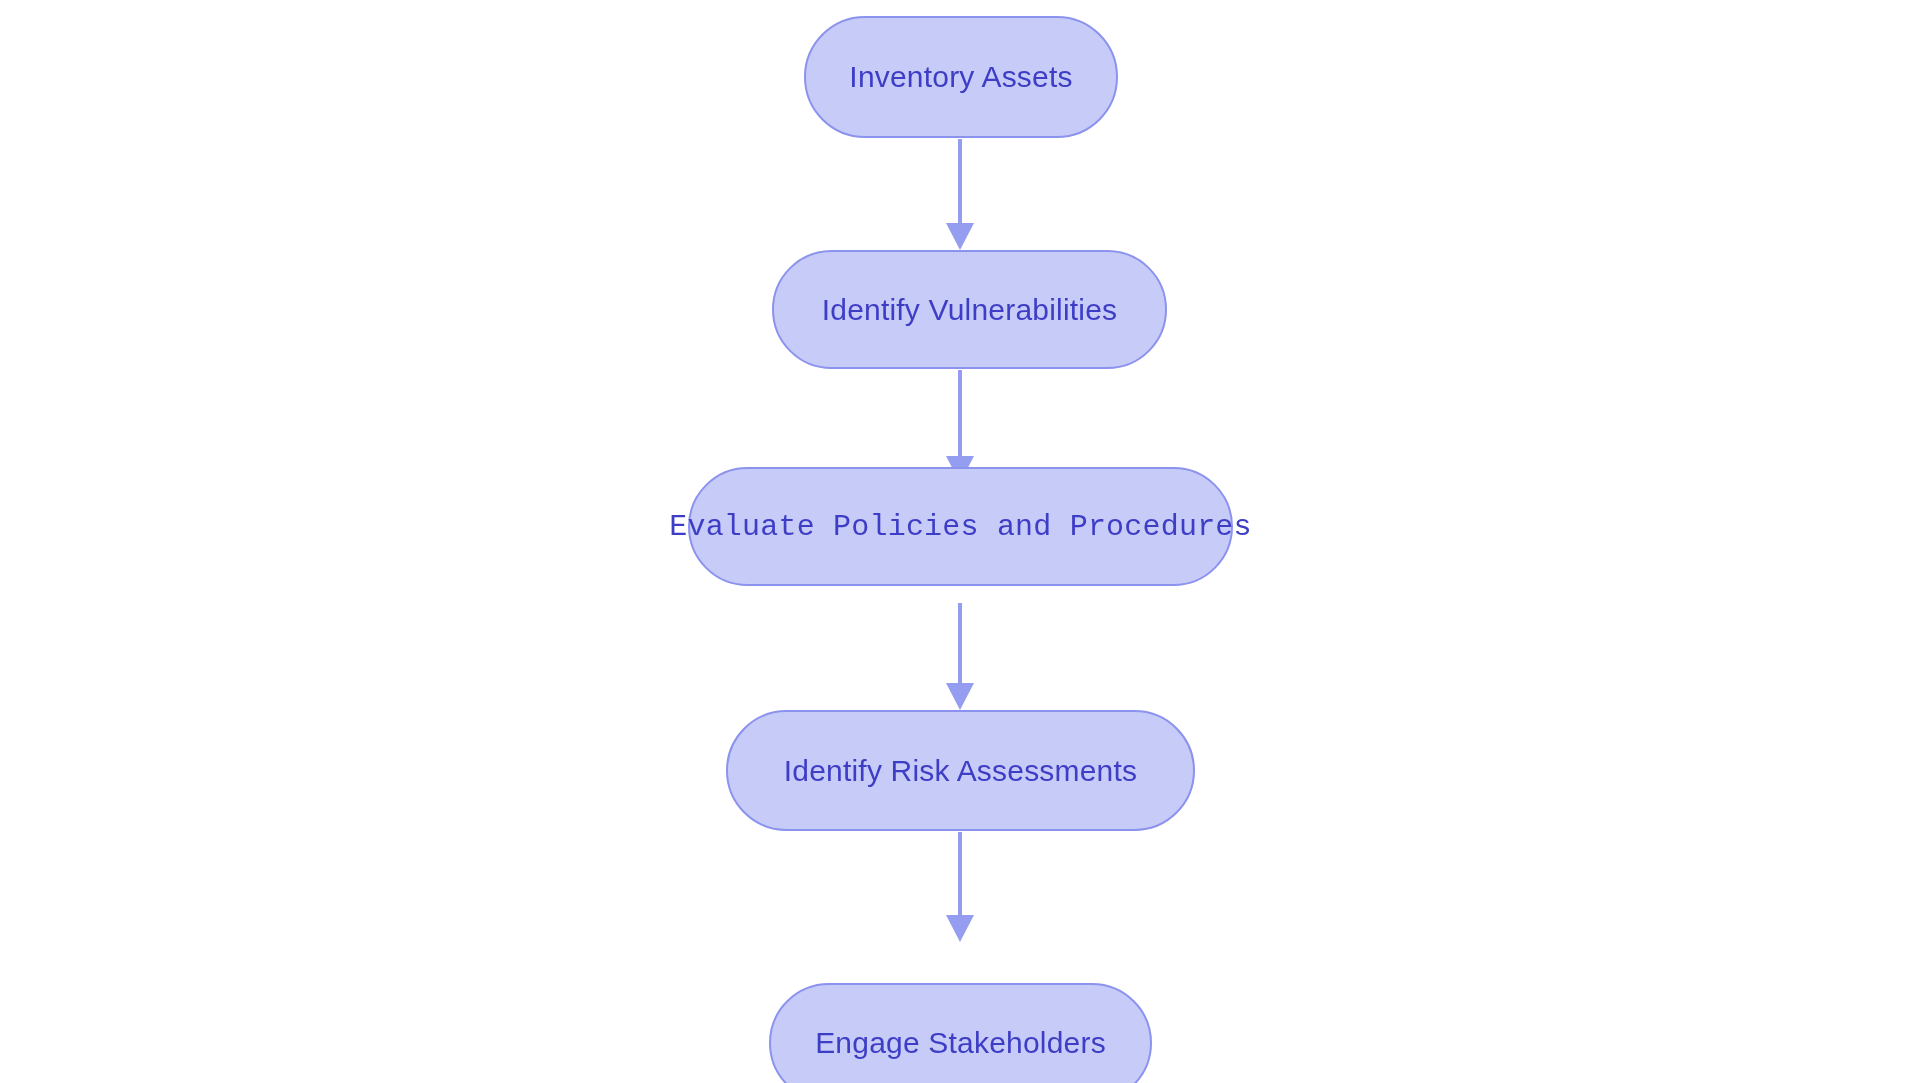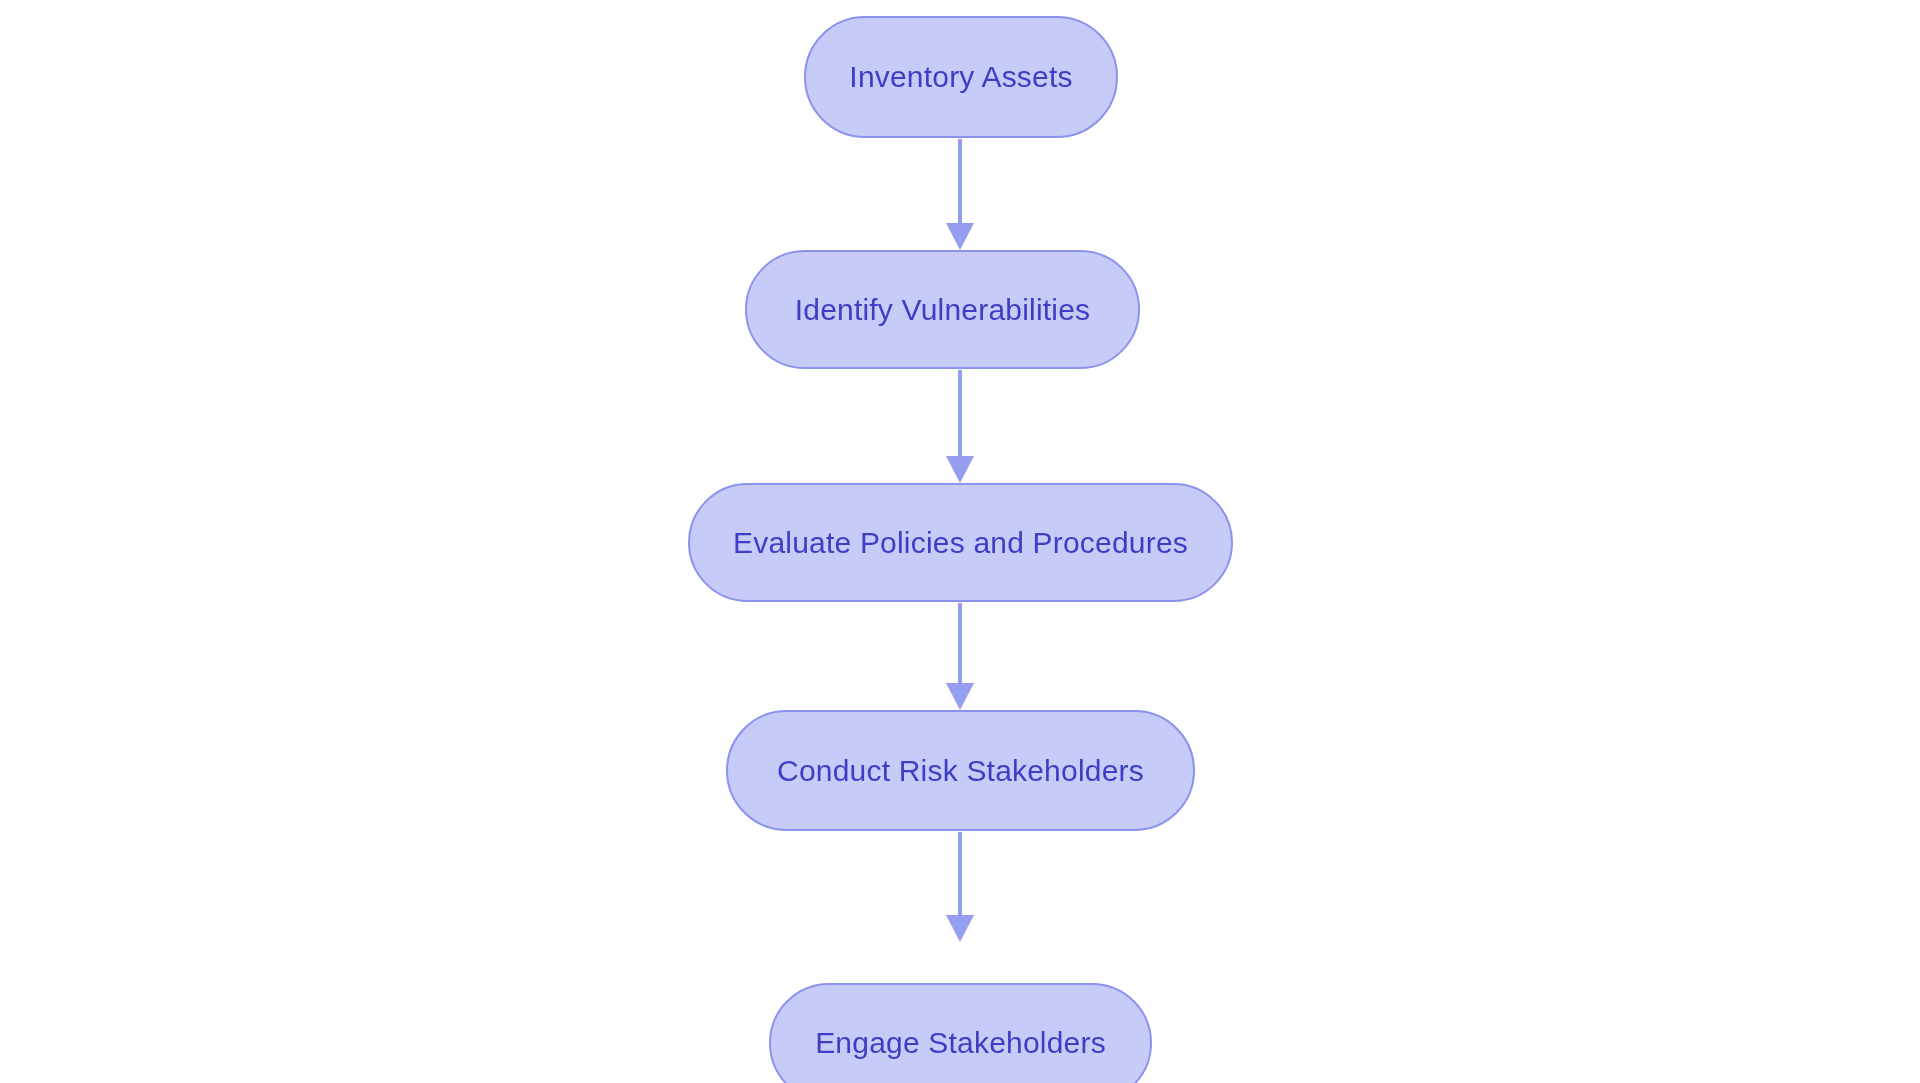--- a/index.html
+++ b/index.html
@@ -32,22 +32,22 @@
     border: 2px solid var(--node-border);
     border-radius: 62px;
     color: var(--node-text);
     font-size: 30px;
     letter-spacing: 0.2px;
     text-align: center;
     white-space: nowrap;
   }
   
   .node-1 { left: 804px;  top: 16px;  width: 314px; height: 122px; }
-  .node-2 { left: 745px;  top: 250px; width: 395px; height: 119px; }
-  .node-3 { left: 688px;  top: 483px; width: 545px; height: 119px; }
+  .node-2 { left: 772px;  top: 250px; width: 395px; height: 119px; }
+  .node-3 { left: 688px;  top: 467px; width: 545px; height: 119px; font-family: Liberation Mono, monospace; }
   .node-4 { left: 726px;  top: 710px; width: 469px; height: 121px; }
   .node-5 { left: 769px;  top: 983px; width: 383px; height: 120px; }
 
   .arrow {
     position: absolute;
     width: 28px;
     display: flex;
     flex-direction: column;
     align-items: center;
   }
@@ -94,21 +94,21 @@
   <div class="node node-3">
     <span>Evaluate Policies and Procedures</span>
   </div>
 
   <div class="arrow arrow-3">
     <div class="shaft"></div>
     <div class="head"></div>
   </div>
 
   <div class="node node-4">
-    <span>Conduct Risk Stakeholders</span>
+    <span>Identify Risk Assessments</span>
   </div>
 
   <div class="arrow arrow-4">
     <div class="shaft"></div>
     <div class="head"></div>
   </div>
 
   <div class="node node-5">
     <span>Engage Stakeholders</span>
   </div>

